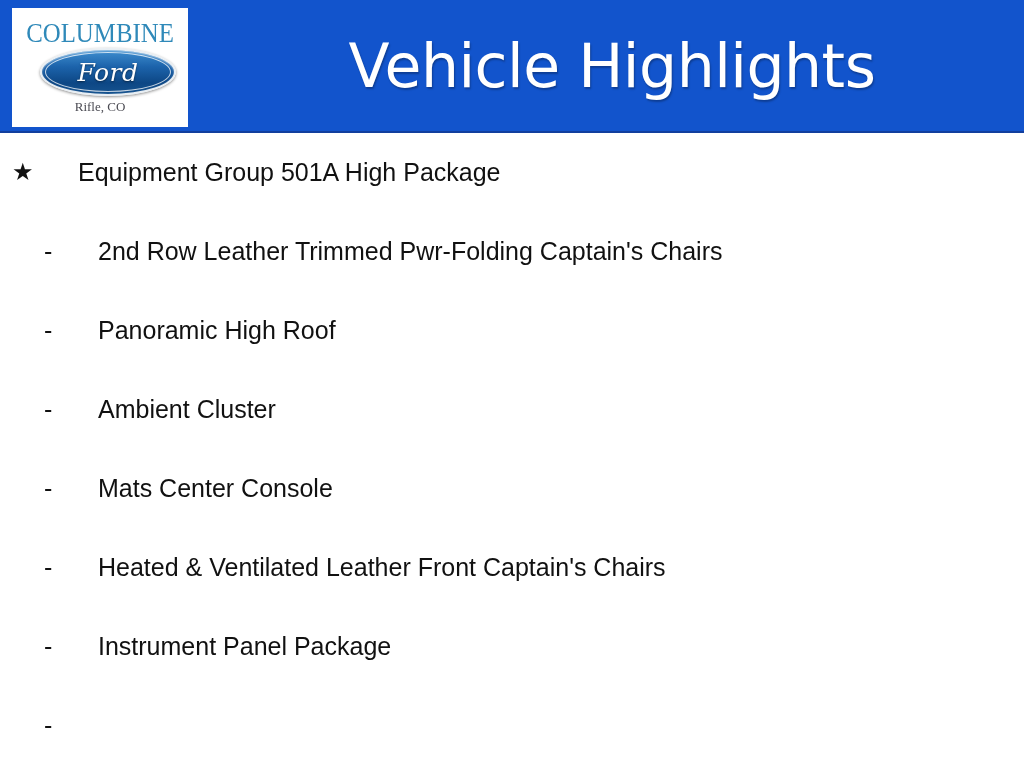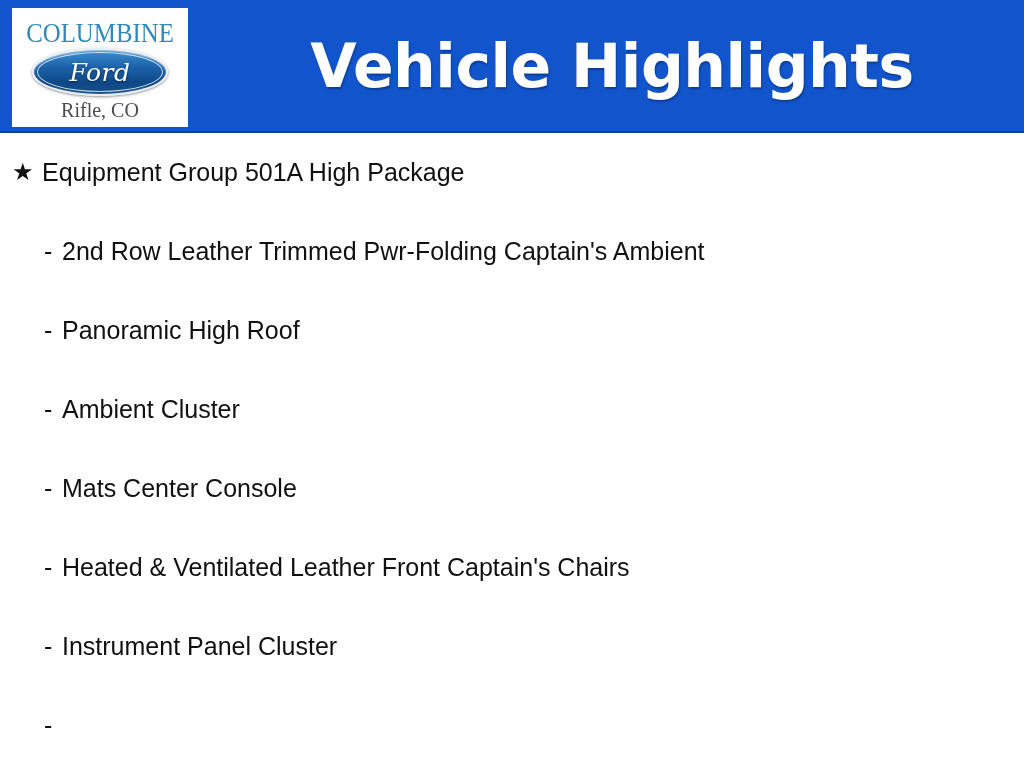--- a/index.html
+++ b/index.html
@@ -39,21 +39,21 @@
     left: 200px;
     top: 0;
     width: 824px;
     height: 131px;
     display: flex;
     align-items: center;
     justify-content: center;
     color: #ffffff;
     font-family: "DejaVu Sans", sans-serif;
     font-size: 60px;
-    font-weight: 700;
+    font-weight: 400;
     letter-spacing: -0.5px;
     text-shadow: 1px 2px 2px rgba(0,0,0,0.28);
     white-space: nowrap;
   }
 
   
   .logo-box {
     position: absolute;
     left: 12px;
     top: 8px;
@@ -81,21 +81,21 @@
     font-weight: 400;
     letter-spacing: 0px;
     color: #2f89b9;
     transform: scaleX(0.92);
     line-height: 1;
     text-shadow: 0 1px 0 rgba(255,255,255,0.8);
   }
 
   .logo-oval-wrap {
     position: absolute;
-    left: 20px;
+    left: 28px;
     top: 40px;
     width: 136px;
     height: 48px;
   }
 
   .logo-oval {
     position: absolute;
     left: 0;
     top: 0;
     width: 136px;
@@ -135,21 +135,21 @@
     text-shadow: 0 1px 2px rgba(0,0,0,0.5);
   }
 
   .logo-city {
     position: absolute;
     left: 0;
     top: 92px;
     width: 176px;
     text-align: center;
     font-family: "Liberation Serif", serif;
-    font-size: 20px;
+    font-size: 13px;
     color: #4a4a52;
     line-height: 1;
   }
 
   
   .highlights {
     position: absolute;
     left: 0;
     top: 133px;
     width: 1024px;
@@ -183,20 +183,21 @@
   }
 
   .hl-bullet.dash {
     width: 18px;
     flex: 0 0 18px;
     font-size: 25px;
   }
 
   .hl-text {
     display: inline-block;
+    margin-left: 36px;
   }
 </style>
 </head>
 <body>
 
 <div class="slide">
 
   <div class="header-band">
 
     <div class="logo-box">
@@ -217,40 +218,40 @@
   </div>
 
   <div class="highlights">
 
   <div class="hl-row level-0" style="top: 19px;">
         <span class="hl-bullet">★</span>
         <span class="hl-text">Equipment Group 501A High Package</span>
       </div>
       <div class="hl-row level-1" style="top: 98px;">
         <span class="hl-bullet dash">-</span>
-        <span class="hl-text">2nd Row Leather Trimmed Pwr-Folding Captain's Ambient</span>
+        <span class="hl-text">2nd Row Leather Trimmed Pwr-Folding Captain's Chairs</span>
       </div>
       <div class="hl-row level-1" style="top: 177px;">
         <span class="hl-bullet dash">-</span>
         <span class="hl-text">Panoramic High Roof</span>
       </div>
       <div class="hl-row level-1" style="top: 256px;">
         <span class="hl-bullet dash">-</span>
         <span class="hl-text">Ambient Cluster</span>
       </div>
       <div class="hl-row level-1" style="top: 335px;">
         <span class="hl-bullet dash">-</span>
         <span class="hl-text">Mats Center Console</span>
       </div>
       <div class="hl-row level-1" style="top: 414px;">
         <span class="hl-bullet dash">-</span>
         <span class="hl-text">Heated &amp; Ventilated Leather Front Captain's Chairs</span>
       </div>
       <div class="hl-row level-1" style="top: 493px;">
         <span class="hl-bullet dash">-</span>
-        <span class="hl-text">Instrument Panel Cluster</span>
+        <span class="hl-text">Instrument Panel Package</span>
       </div>
       <div class="hl-row level-1" style="top: 572px;">
         <span class="hl-bullet dash">-</span>
       </div>
     </div>
 
 </div>
 
 </body></html>

